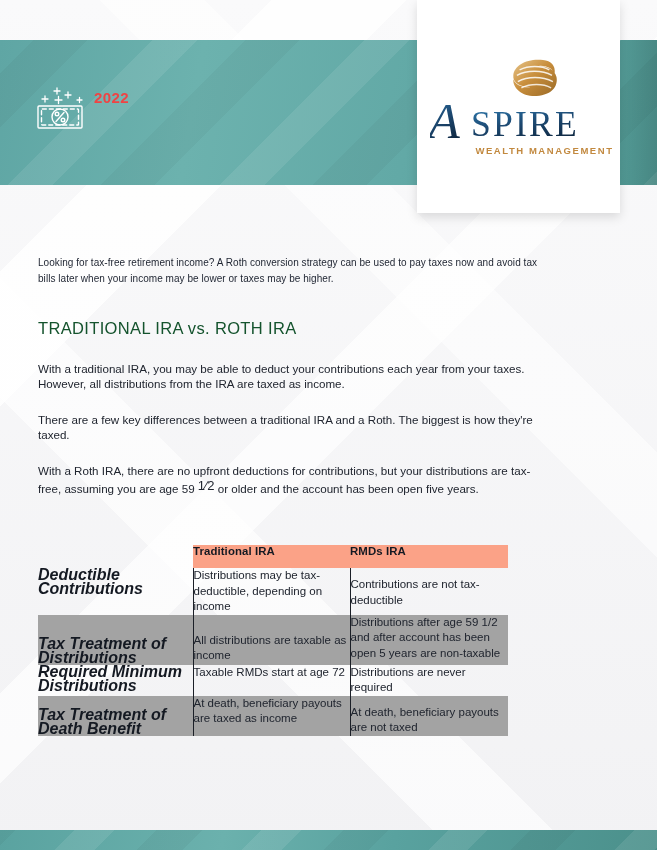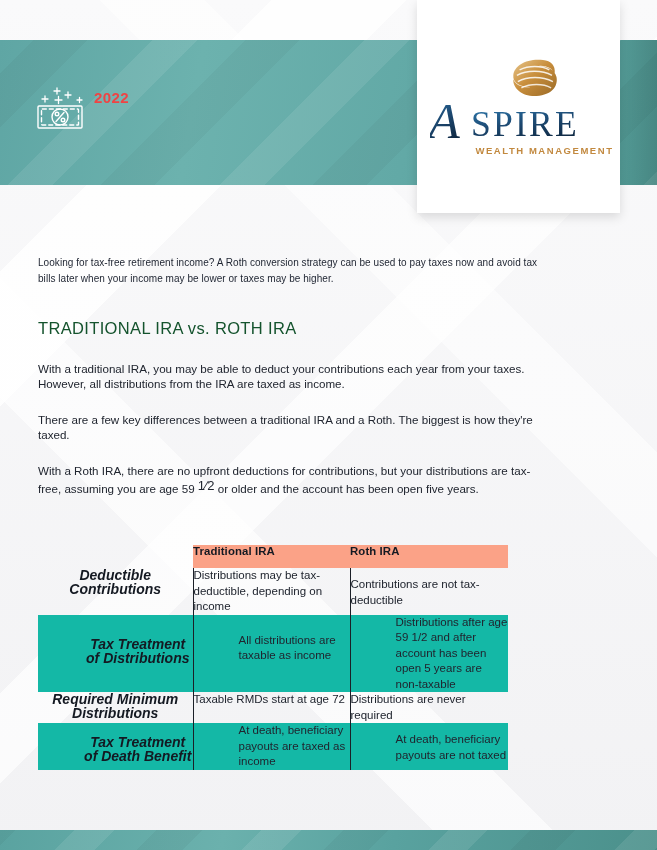--- a/index.html
+++ b/index.html
@@ -191,38 +191,37 @@
     color: #141922;
     font-size: 11.4px;
     font-weight: 700;
     text-align: left;
     padding: 4px 0 4px 8px;
     height: 23px;
     letter-spacing: 0.1px;
   }
 
   .row-label {
-    font-size: 14px;
+    font-size: 16px;
     font-weight: 700;
     font-style: italic;
     color: #141922;
     line-height: 14px;
     padding: 6px 10px 8px 6px;
-    text-align: center;
   }
   .cell {
     font-size: 11.5px;
     line-height: 15.5px;
     color: #20252f;
     padding: 5px 8px 7px 9px;
     border-left: 1.4px solid #1b1f27;
   }
 
   tr.shaded .row-label,
-  tr.shaded .cell { background: #14b8a6; padding-left: 45px; }
+  tr.shaded .cell { background: #a3a3a3; }
   tr.plain .row-label,
   tr.plain .cell { background: transparent; }
 
   
   tr .cell.mid { padding-top: 9px; }
 
   
   .footer-band {
     position: absolute;
     left: 0;
@@ -340,21 +339,21 @@
     <table class="compare">
       <colgroup>
         <col class="c-label">
           <col class="c-trad">
           <col class="c-roth">
       </colgroup>
       <thead>
         <tr>
           <th class="th-blank"></th>
           <th class="th-head">Traditional IRA</th>
-          <th class="th-head">Roth IRA</th>
+          <th class="th-head">RMDs IRA</th>
         </tr>
       </thead>
       <tbody>
         <tr class="plain">
           <td class="row-label">Deductible Contributions</td>
           <td class="cell">Distributions may be tax-deductible, depending on income</td>
           <td class="cell mid">Contributions are not tax-deductible</td>
         </tr>
         <tr class="shaded">
           <td class="row-label" style="padding-top:22px;">Tax Treatment of Distributions</td>

